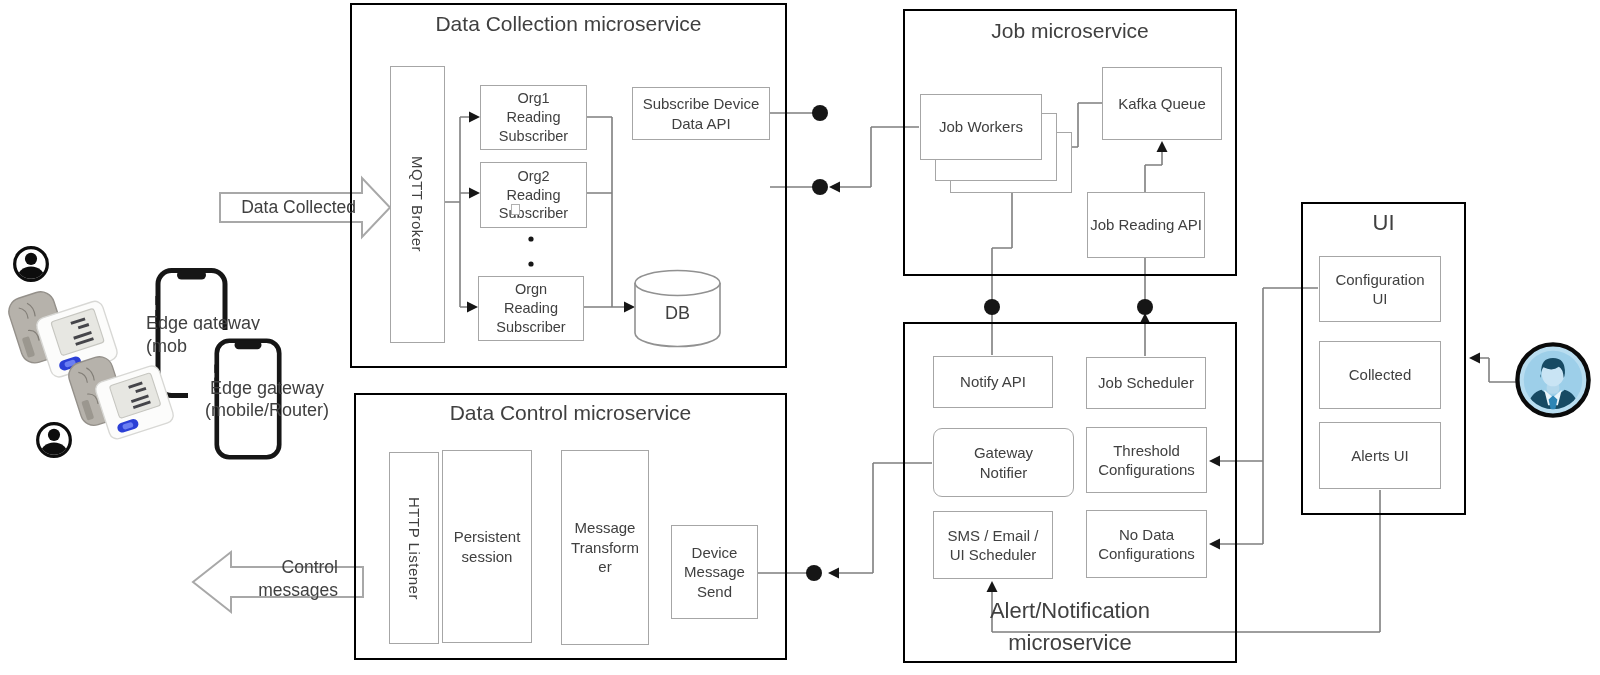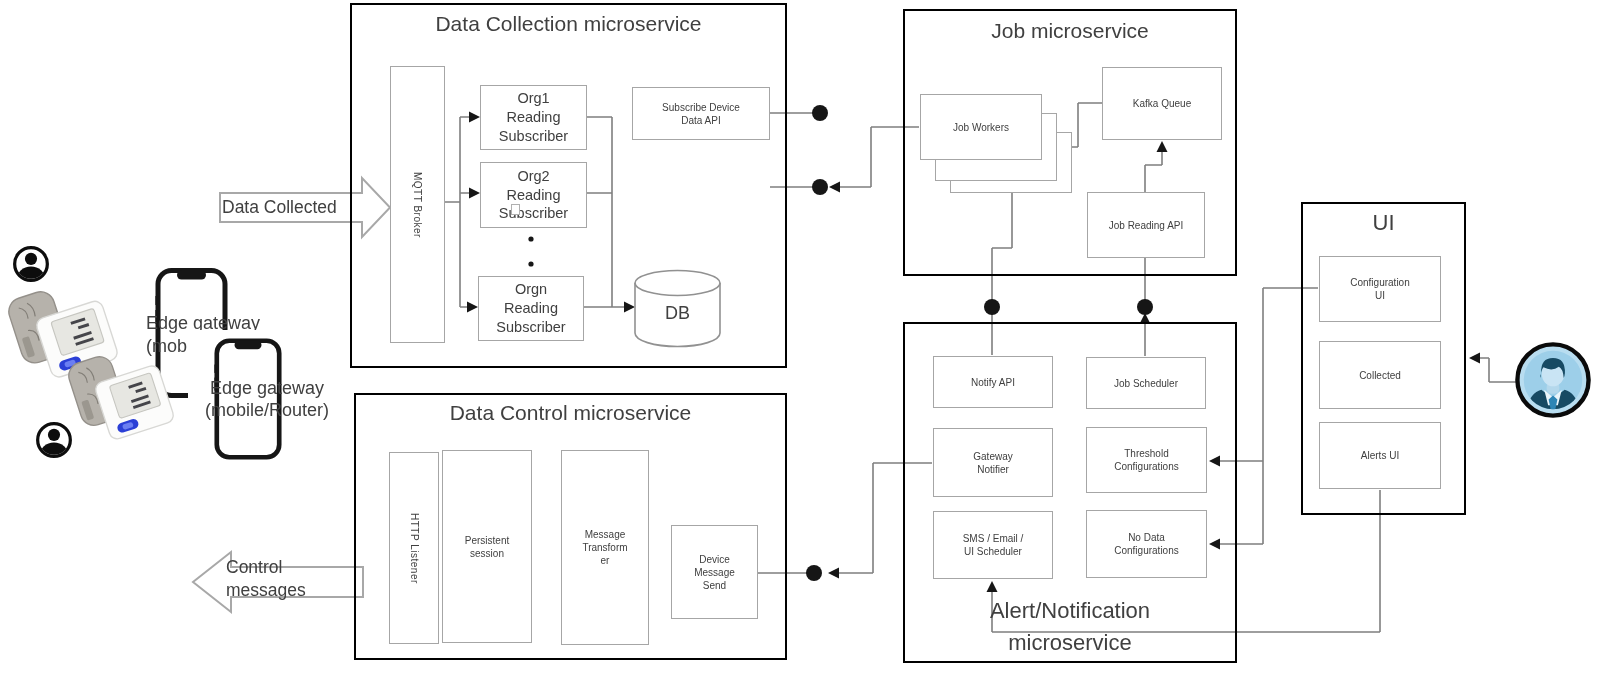--- a/index.html
+++ b/index.html
@@ -2,24 +2,24 @@
 <html><head>
 <meta charset="utf-8">
 <style>
   html,body{margin:0;padding:0;background:#fff;}
   .canvas{position:relative;width:1600px;height:675px;background:#fff;overflow:hidden;
           font-family:"Liberation Sans",sans-serif;color:#404040;padding-left:12px;}
   .abs{position:absolute;box-sizing:border-box;}
   svg.layer{position:absolute;left:0;top:0;z-index:1;pointer-events:none;}
   .outer{border:2.2px solid #000;background:transparent;z-index:2;}
   .node{border:1.4px solid #a6a6a6;background:#fff;z-index:2;display:flex;align-items:center;
-        justify-content:center;text-align:center;white-space:pre-line;line-height:1.3;font-size:10px;}
+        justify-content:center;text-align:center;white-space:pre-line;line-height:1.3;font-size:15px;}
   .vert{writing-mode:vertical-rl;text-orientation:mixed;letter-spacing:.5px;}
   .btitle{z-index:2;text-align:center;font-size:21px;white-space:pre-line;}
-  .flowlbl{z-index:2;text-align:left;font-size:17.5px;white-space:pre-line;line-height:23px;}
+  .flowlbl{z-index:2;text-align:right;font-size:17.5px;white-space:pre-line;line-height:23px;}
   .edgelbl{z-index:4;font-size:18px;line-height:23px;white-space:pre-line;margin-left:12px;}
   .phonewrap{background:#fff;}
   .stray{border:1.2px solid #b0b0b0;background:#fff;z-index:3;}
 </style>
 </head>
 <body>
 
 <div class="canvas">
 
   <svg class="layer" width="1600" height="675" viewBox="0 0 1600 675">
@@ -116,21 +116,21 @@
 Send</div>
 
   <div class="abs node" style="left:950px;top:132px;width:122px;height:61px;"></div>
   <div class="abs node" style="left:935px;top:113px;width:122px;height:68px;"></div>
   <div class="abs node" style="left:920px;top:94px;width:122px;height:66px;">Job Workers</div>
   <div class="abs node" style="left:1102px;top:67px;width:120px;height:73px;">Kafka Queue</div>
   <div class="abs node" style="left:1087px;top:192px;width:118px;height:66px;">Job Reading API</div>
 
   <div class="abs node" style="left:933px;top:356px;width:120px;height:52px;">Notify API</div>
   <div class="abs node" style="left:1086px;top:357px;width:120px;height:52px;">Job Scheduler</div>
-  <div class="abs node" style="left:933px;top:428px;width:120px;height:69px;">Gateway
+  <div class="abs node" style="left:933px;top:428px;width:141px;height:69px;border-radius:9px;">Gateway
 Notifier</div>
   <div class="abs node" style="left:1086px;top:427px;width:121px;height:66px;">Threshold
 Configurations</div>
   <div class="abs node" style="left:933px;top:511px;width:120px;height:68px;">SMS / Email /
 UI Scheduler</div>
   <div class="abs node" style="left:1086px;top:510px;width:121px;height:68px;">No Data
 Configurations</div>
 
   <div class="abs node" style="left:1319px;top:256px;width:122px;height:66px;">Configuration
 UI</div>

